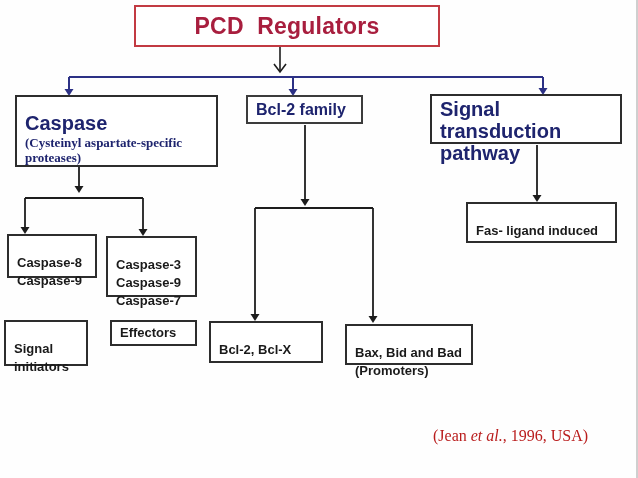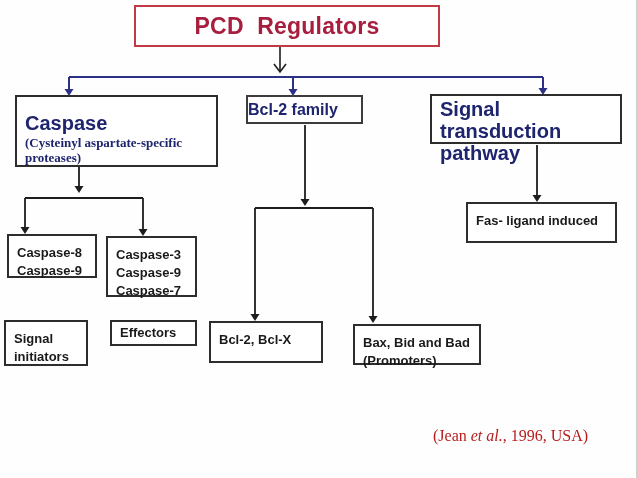--- a/index.html
+++ b/index.html
@@ -18,32 +18,32 @@
     color:#a81e3e;font-size:23px;font-weight:bold;word-spacing:7px;letter-spacing:.2px;
   }
   .navy{color:#1e246e;}
   .blk{color:#1a1a1a;}
   .caspase-box{left:15px;top:95px;width:203px;height:72px;padding:14px 8px;}
   .caspase-box .h{font-size:20px;font-weight:bold;line-height:24px;}
   .caspase-box .sub{
     font-family:"Liberation Serif",serif;font-weight:bold;font-size:13px;line-height:15px;
   }
   .bcl2-box{left:246px;top:95px;width:117px;height:29px;border-color:#3c3c3c;
-    display:flex;align-items:center;}
+    display:flex;align-items:center;padding-left:8px;}
   .bcl2-box .h{font-size:16px;font-weight:bold;}
   .signal-box{left:430px;top:94px;width:192px;height:50px;padding:2px 8px;}
   .signal-box .h{font-size:20px;font-weight:bold;line-height:22px;}
-  .small-box{padding:8px 8px;font-size:13px;font-weight:bold;line-height:18px;}
+  .small-box{padding:18px 8px;font-size:13px;font-weight:bold;line-height:18px;}
   .fas-box{left:466px;top:202px;width:151px;height:41px;}
   .casp89-box{left:7px;top:234px;width:90px;height:44px;}
   .casp367-box{left:106px;top:236px;width:91px;height:61px;}
   .death-box{left:4px;top:320px;width:84px;height:46px;}
   .effectors-box{left:110px;top:320px;width:87px;height:26px;padding-top:2px;}
   .bclx-box{left:209px;top:321px;width:114px;height:42px;}
-  .bax-box{left:345px;top:324px;width:128px;height:41px;margin-left:8px;}
+  .bax-box{left:345px;top:324px;width:128px;height:41px;}
   .citation{
     position:absolute;left:433px;top:427px;z-index:2;
     font-family:"Liberation Serif",serif;font-size:16px;color:#b91c1c;white-space:nowrap;
   }
   .citation .it{font-style:italic;}
   .line{display:block;}
 </style>
 </head>
 <body>
 

